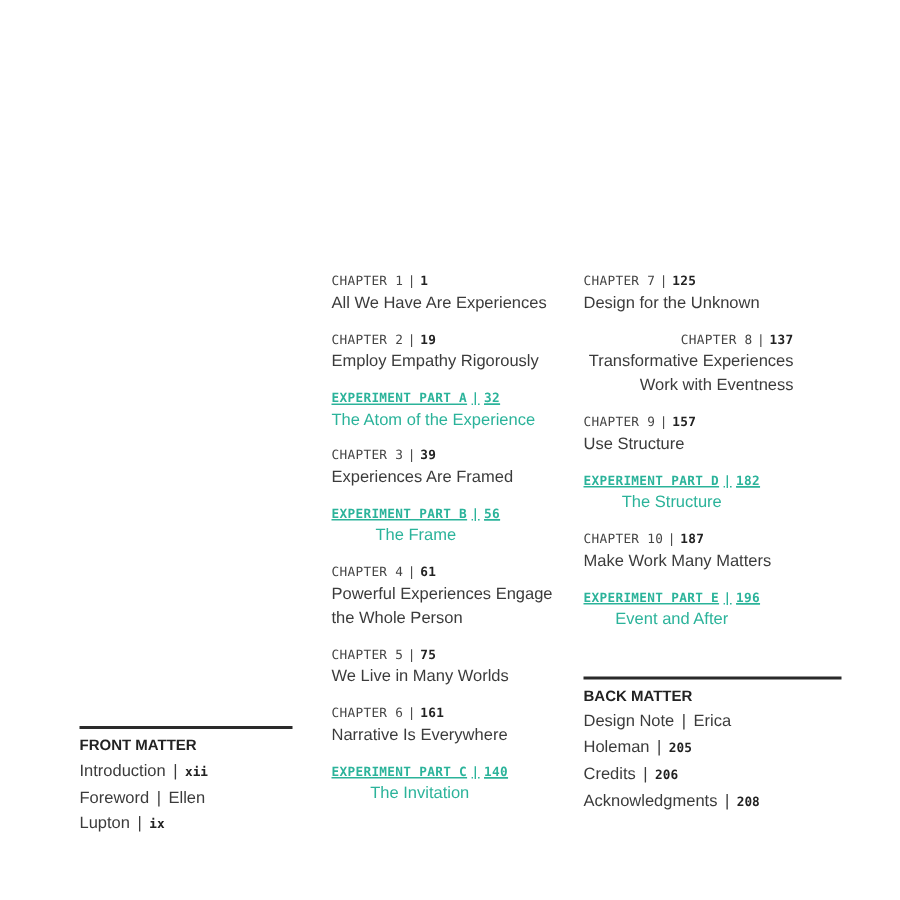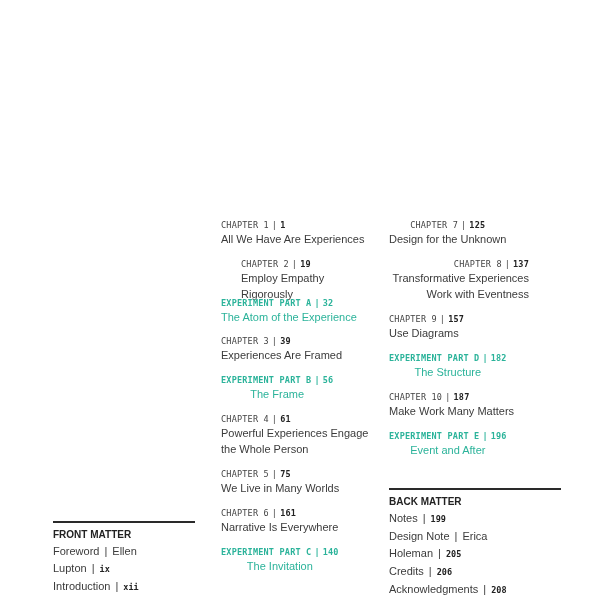--- a/index.html
+++ b/index.html
@@ -1,51 +1,51 @@
 <!DOCTYPE html>
 <html><head>
 <meta charset="utf-8">
 <style>
   html, body { margin: 0; padding: 0; }
   body { width: 600px; height: 600px; background: #ffffff; position: relative; overflow: hidden;
          font-family: "Liberation Sans", sans-serif; color: #3a3a3a; }
-  .col { position: absolute; margin-top: 37px; }
+  .col { position: absolute; }
   .entry { margin: 0; }
   .label { font-family: "DejaVu Sans Mono", monospace; font-size: 8.5px; letter-spacing: 0.2px; color: #444; height: 12px; line-height: 12px; }
   .label .num { font-weight: bold; color: #222; }
   .label .sep { margin: 0 3px; }
   .title { font-size: 11px; line-height: 16px; color: #3b3b3b; }
-  .teal .label, .teal .label .num { color: #2bb39a; font-weight: bold; }
+  .teal .label, .teal .label .num { color: #2bb39a; font-weight: bold; text-decoration: underline; }
   .teal .title { color: #2bb39a; text-align: center; }
   .section-rule { height: 0; border-top: 2px solid #2a2a2a; }
   .section-head { font-size: 10px; font-weight: bold; color: #222; margin-top: 4px; height: 16px; line-height: 16px; }
   .matter-line { font-size: 11px; line-height: 17px; color: #3b3b3b; }
   .matter-line .num { font-family: "DejaVu Sans Mono", monospace; font-size: 8.5px; font-weight: bold; color: #222; }
   .matter-line .sep { margin: 0 5px; }
 </style>
 </head>
 <body>
 
 <div class="col" style="left:53px; top:484px; width:142px;">
   <div class="section-rule"></div>
   <div class="section-head">FRONT MATTER</div>
   <div class="matter-line">
-    <span>Foreword</span><span class="sep">|</span><span>Ellen Lupton</span><span class="sep">|</span><span class="num">ix</span>
+    <span>Introduction</span><span class="sep">|</span><span class="num">xii</span>
   </div>
   <div class="matter-line">
-    <span>Introduction</span><span class="sep">|</span><span class="num">xii</span>
+    <span>Foreword</span><span class="sep">|</span><span>Ellen Lupton</span><span class="sep">|</span><span class="num">ix</span>
   </div>
 </div>
 
 <div class="col" style="left:221px; top:182px; width:150px;">
   <div class="entry" style="position:absolute; top:0;">
     <div class="label"><span>CHAPTER 1</span><span class="sep">|</span><span class="num">1</span></div>
     <div class="title">All We Have Are Experiences</div>
   </div>
-  <div class="entry" style="position:absolute; top:39px;margin-left:20px;">
+  <div class="entry" style="position:absolute; top:39px;">
     <div class="label"><span>CHAPTER 2</span><span class="sep">|</span><span class="num">19</span></div>
     <div class="title">Employ Empathy Rigorously</div>
   </div>
   <div class="entry teal" style="position:absolute; top:78px;">
     <div class="label"><span>EXPERIMENT PART A</span><span class="sep">|</span><span class="num">32</span></div>
     <div class="title">The Atom of the Experience</div>
   </div>
   <div class="entry" style="position:absolute; top:116px;">
     <div class="label"><span>CHAPTER 3</span><span class="sep">|</span><span class="num">39</span></div>
     <div class="title">Experiences Are Framed</div>
@@ -66,53 +66,50 @@
     <div class="label"><span>CHAPTER 6</span><span class="sep">|</span><span class="num">161</span></div>
     <div class="title">Narrative Is Everywhere</div>
   </div>
   <div class="entry teal" style="position:absolute; top:327px;">
     <div class="label"><span>EXPERIMENT PART C</span><span class="sep">|</span><span class="num">140</span></div>
     <div class="title">The Invitation</div>
   </div>
 </div>
 
 <div class="col" style="left:389px; top:182px; width:172px;">
-  <div class="entry" style="position:absolute; top:0;text-align:center;">
+  <div class="entry" style="position:absolute; top:0;">
     <div class="label"><span>CHAPTER 7</span><span class="sep">|</span><span class="num">125</span></div>
     <div class="title">Design for the Unknown</div>
   </div>
   <div class="entry" style="position:absolute; top:39px; width:140px;text-align:right;">
     <div class="label"><span>CHAPTER 8</span><span class="sep">|</span><span class="num">137</span></div>
     <div class="title">Transformative Experiences Work with Eventness</div>
   </div>
   <div class="entry" style="position:absolute; top:94px;">
     <div class="label"><span>CHAPTER 9</span><span class="sep">|</span><span class="num">157</span></div>
-    <div class="title">Use Diagrams</div>
+    <div class="title">Use Structure</div>
   </div>
   <div class="entry teal" style="position:absolute; top:133px;">
     <div class="label"><span>EXPERIMENT PART D</span><span class="sep">|</span><span class="num">182</span></div>
     <div class="title">The Structure</div>
   </div>
   <div class="entry" style="position:absolute; top:172px;">
     <div class="label"><span>CHAPTER 10</span><span class="sep">|</span><span class="num">187</span></div>
     <div class="title">Make Work Many Matters</div>
   </div>
   <div class="entry teal" style="position:absolute; top:211px;">
     <div class="label"><span>EXPERIMENT PART E</span><span class="sep">|</span><span class="num">196</span></div>
     <div class="title">Event and After</div>
   </div>
 </div>
 
 <div class="col" style="left:389px; top:451px; width:172px;">
   <div class="section-rule"></div>
   <div class="section-head">BACK MATTER</div>
   <div class="matter-line">
-    <span>Notes</span><span class="sep">|</span><span class="num">199</span>
-  </div>
-  <div class="matter-line">
     <span>Design Note</span><span class="sep">|</span><span>Erica Holeman</span><span class="sep">|</span><span class="num">205</span>
   </div>
   <div class="matter-line">
     <span>Credits</span><span class="sep">|</span><span class="num">206</span>
   </div>
   <div class="matter-line">
     <span>Acknowledgments</span><span class="sep">|</span><span class="num">208</span>
   </div>
 </div>
 

